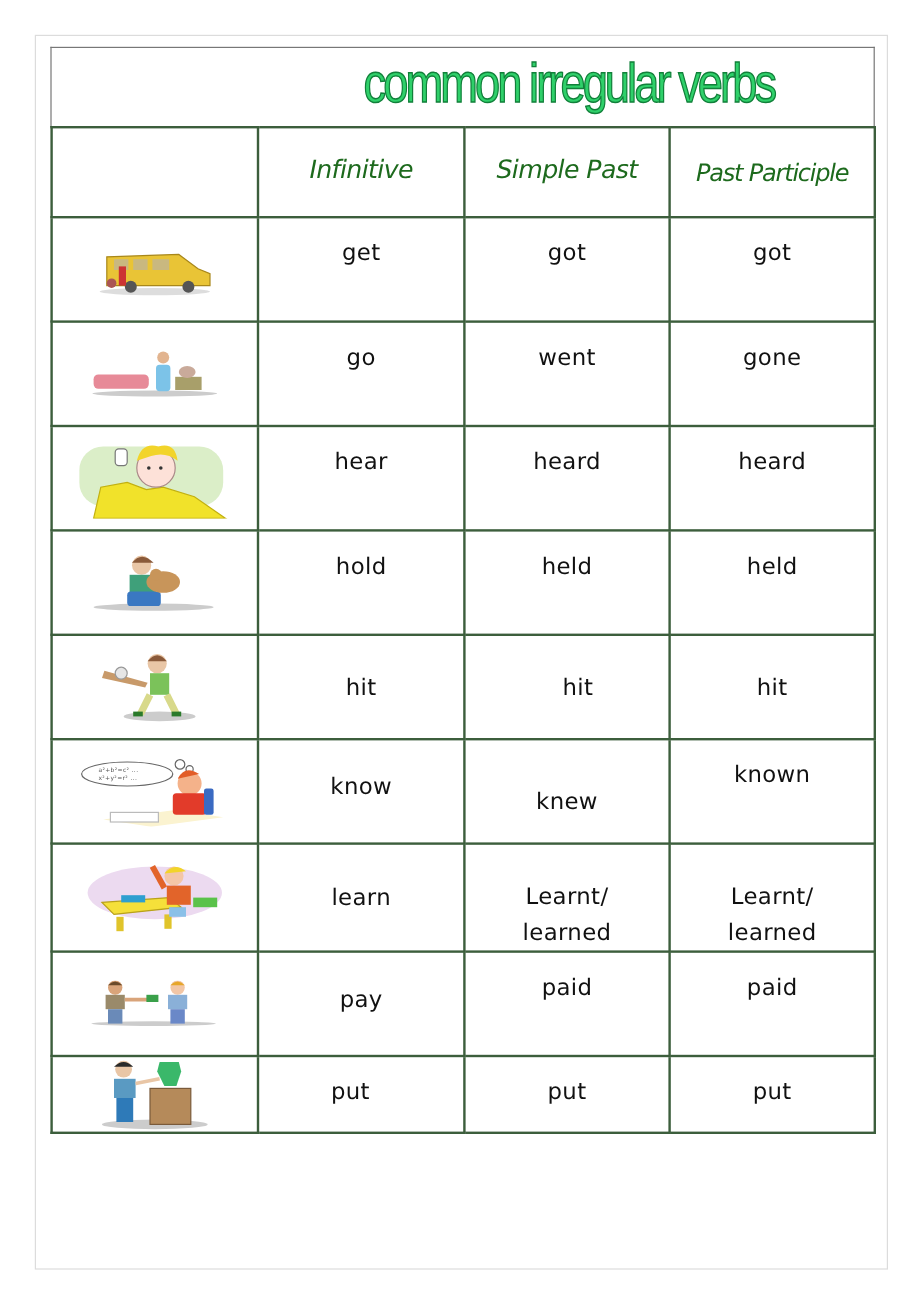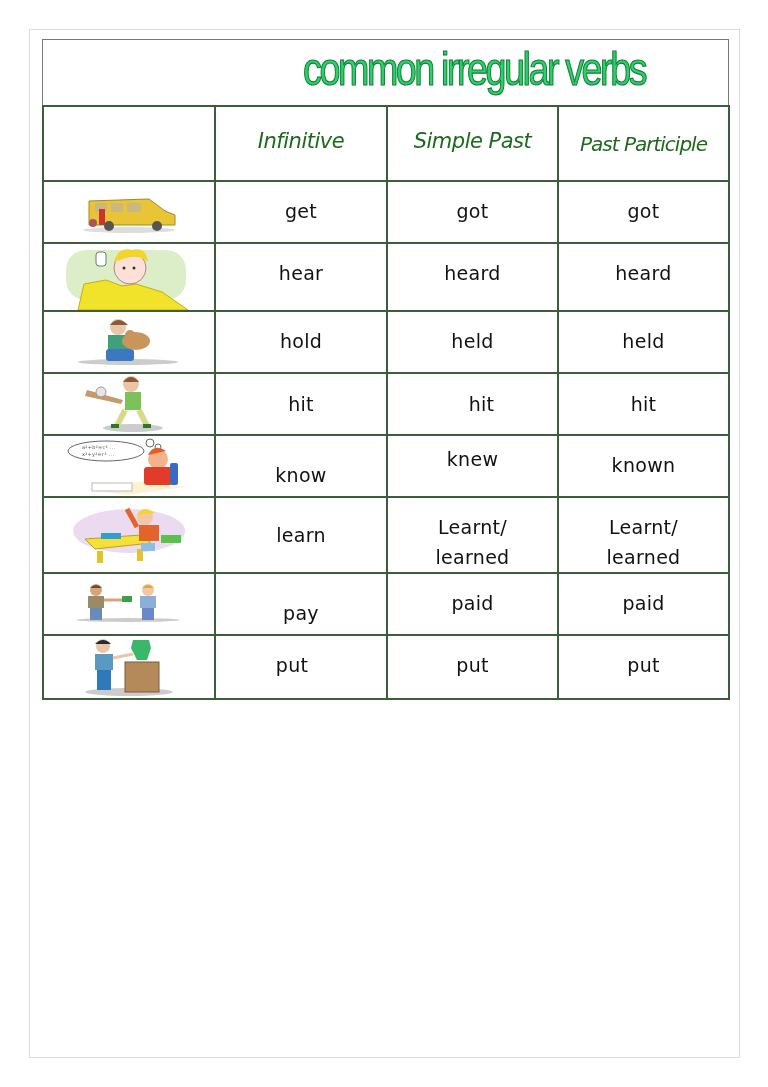--- a/index.html
+++ b/index.html
@@ -28,23 +28,23 @@
     }
     table.verbs td, table.verbs th {
       border: 2px solid #3c5e3c; text-align: center; background: #fff;
     }
     table.verbs th {
       height: 75px; font-family: "DejaVu Sans", sans-serif; font-style: italic;
       font-weight: normal; font-size: 21px; color: #1d6a1d; letter-spacing: -0.5px;
       vertical-align: middle; padding-bottom: 6px;
     }
     table.verbs th.pp { font-size: 20px; letter-spacing: -1px; white-space: nowrap; padding: 16px; }
-    table.verbs td { height: 62px; vertical-align: top; padding-top: 18px;
+    table.verbs td { height: 87px; vertical-align: top; padding-top: 18px;
       font-family: "DejaVu Sans", sans-serif; font-size: 19px; color: #111; letter-spacing: 0.3px; }
-    table.verbs td.two { padding-top: 14px; line-height: 30px; }
+    table.verbs td.two { padding-top: 28px; line-height: 30px; }
     table.verbs td.pic { padding: 0; vertical-align: middle; }
     tr.last td { height: 64px; text-align: center; }
     col.c0 { width: 172px; } col.c1 { width: 172px; } col.c2 { width: 171px; } col.c3 { width: 171px; }
     .illus { display: block; margin: 0 auto; }
   </style>
 </head>
 <body>
 
 <div class="page-frame"></div>
 <div class="title-box"></div>
@@ -77,20 +77,35 @@
             <circle cx="78" cy="37" r="5" fill="#555"></circle>
         <rect x="20" y="20" width="6" height="16" fill="#c33"></rect>
             <circle cx="14" cy="34" r="4" fill="#a55"></circle>
       </svg>
     </td>
     <td>get</td>
     <td>got</td>
     <td>got</td>
   </tr>
 
+  <tr>
+    <td class="pic">
+      <svg class="illus" width="110" height="40" viewBox="0 0 110 40">
+        <ellipse cx="55" cy="36" rx="52" ry="2.5" fill="#ccc"></ellipse>
+        <rect x="4" y="20" width="46" height="12" rx="4" fill="#e78a98"></rect>
+        <circle cx="62" cy="6" r="5" fill="#e2b48f"></circle>
+        <rect x="56" y="12" width="12" height="22" rx="3" fill="#7cc3e8"></rect>
+        <rect x="72" y="22" width="22" height="11" fill="#a89f6a"></rect>
+        <ellipse cx="82" cy="18" rx="7" ry="5" fill="#c9aa9a"></ellipse>
+      </svg>
+    </td>
+    <td>go</td>
+    <td>went</td>
+    <td>gone</td>
+  </tr>
 
   <tr>
     <td class="pic">
       <svg class="illus" width="126" height="66" viewBox="0 0 126 66">
         <rect x="0" y="6" width="120" height="50" rx="20" fill="#dbeec8"></rect>
         <path d="M12 66 L18 40 L40 36 L56 42 L70 40 L96 48 L122 66 Z" fill="#f1e22a" stroke="#c2b010"></path>
         <circle cx="64" cy="24" r="16" fill="#fde1d8" stroke="#a88"></circle>
         <path d="M48 18 Q52 2 66 6 Q80 2 82 18 Q72 10 60 14 Z" fill="#f2d42a"></path>
         <rect x="30" y="8" width="10" height="14" rx="3" fill="#fff" stroke="#777"></rect>
         <circle cx="58" cy="24" r="1.5" fill="#333"></circle>
@@ -148,21 +163,21 @@
         <text x="16" y="19" font-size="5" fill="#555" font-family="DejaVu Sans, sans-serif">x²+y²=r² ...</text>
         <path d="M20 52 L80 44 L120 50 L60 58 Z" fill="#fbf3d0"></path>
         <rect x="26" y="46" width="40" height="8" fill="#fff" stroke="#bbb"></rect>
         <circle cx="92" cy="22" r="10" fill="#f4b28a"></circle>
         <path d="M82 18 Q88 6 100 14 Z" fill="#e25d28"></path>
         <rect x="78" y="30" width="28" height="18" rx="3" fill="#e23b2a"></rect>
         <rect x="104" y="26" width="8" height="22" rx="2" fill="#3a6ac2"></rect>
       </svg>
     </td>
     <td style="padding-top:28px">know</td>
-    <td style="padding-top:12px">knew</td>
+    <td style="padding-top:40px">knew</td>
     <td style="">known</td>
   </tr>
 
   <tr>
     <td class="pic">
       <svg class="illus" width="116" height="60" viewBox="0 0 116 60">
         <ellipse cx="58" cy="26" rx="56" ry="22" fill="#ecdaf0"></ellipse>
         <path d="M14 34 L70 30 L80 38 L24 44 Z" fill="#f5e03a" stroke="#b9a21a"></path>
         <rect x="26" y="46" width="6" height="12" fill="#e0c42a"></rect>
             <rect x="66" y="44" width="6" height="12" fill="#e0c42a"></rect>

